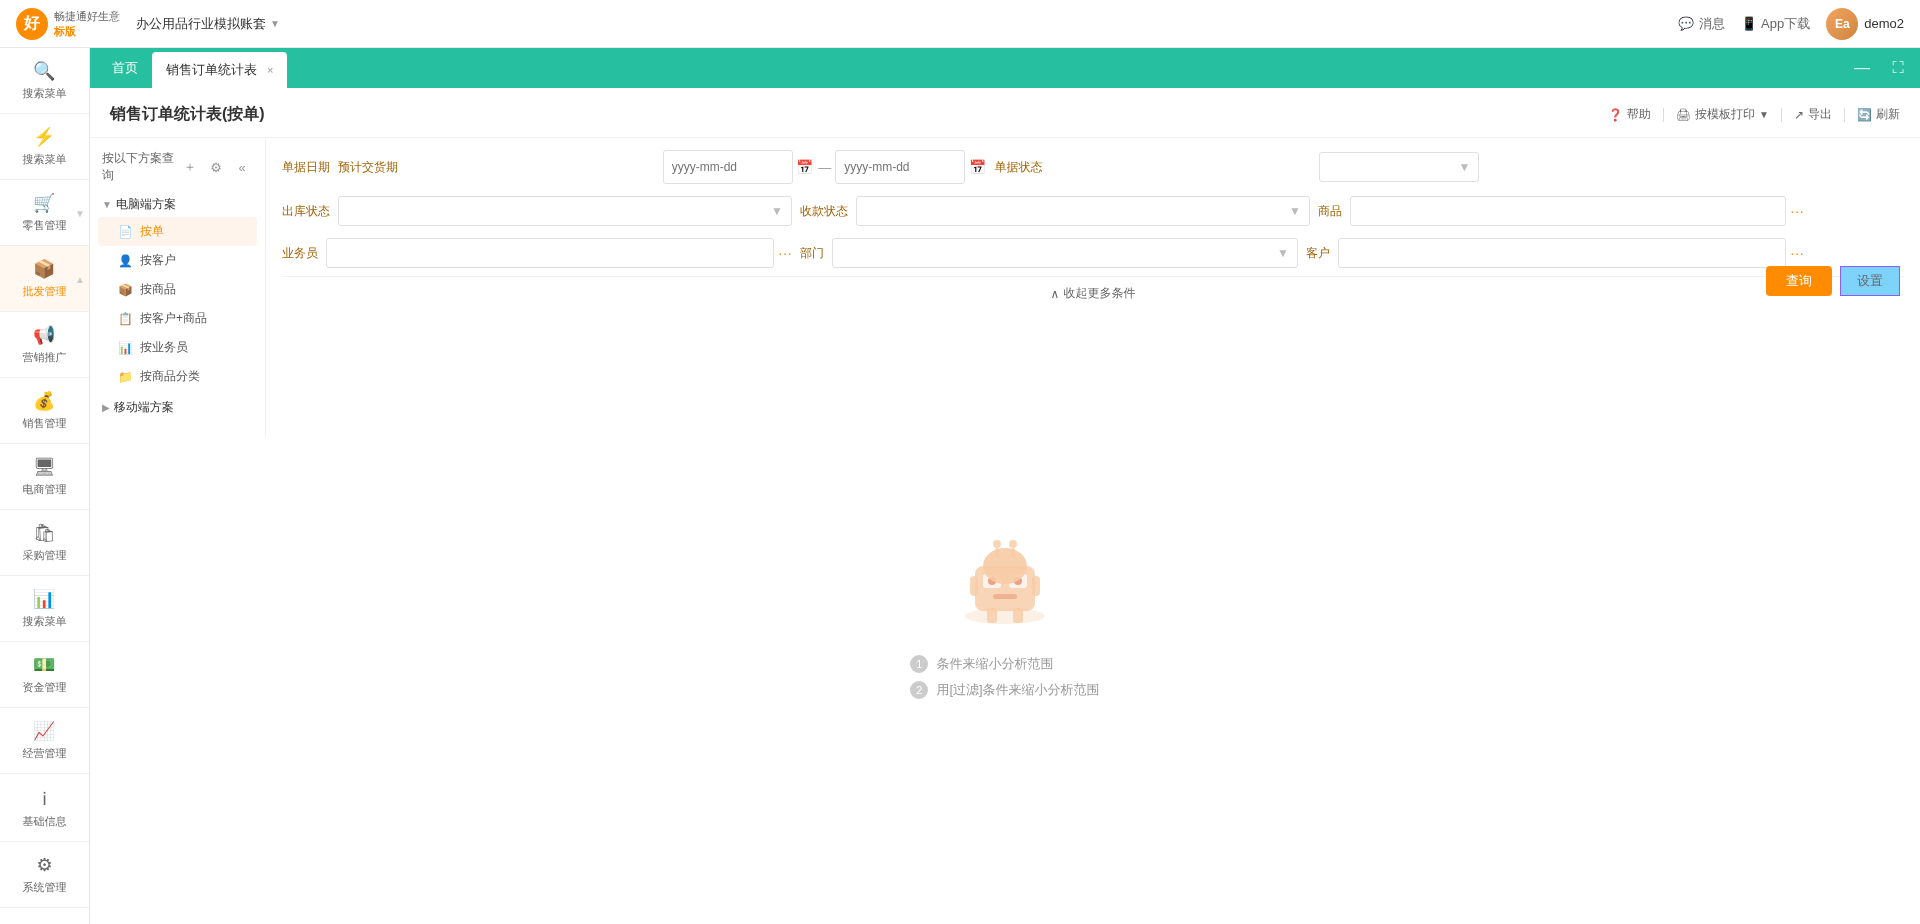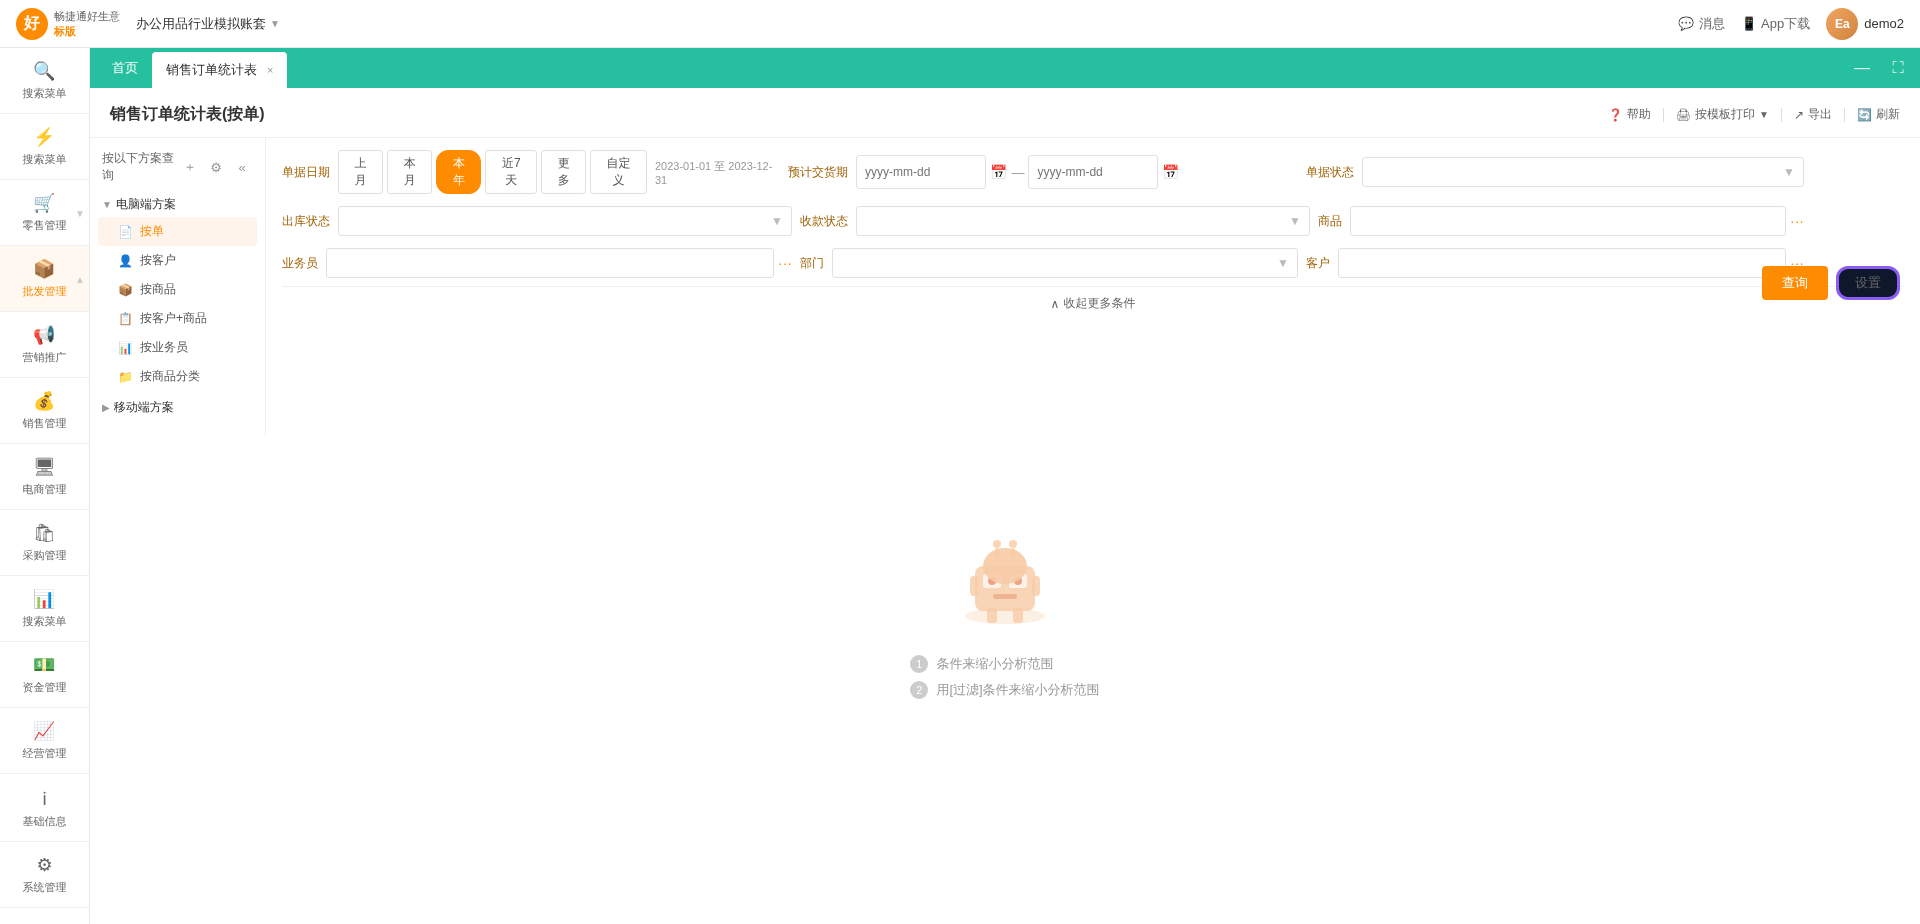--- a/index.html
+++ b/index.html
@@ -225,24 +225,24 @@
       background: #ff8c00;
       color: #fff;
       border: none;
       border-radius: 4px;
       padding: 6px 20px;
       cursor: pointer;
       font-size: 13px;
       white-space: nowrap;
     }
     .btn-secondary {
-      background: #0f172a;
+      background: #7dd3fc;
       color: #666;
-      border: 3px solid #8b5cf6;
-      border-radius: 12px;
+      border: 1px solid #8b5cf6;
+      border-radius: 0;
       padding: 5px 16px;
       cursor: pointer;
       font-size: 13px;
       white-space: nowrap;
     }
 
     
     .empty-state {
       display: flex;
       flex-direction: column;
@@ -490,29 +490,20 @@
             <span>移动端方案</span>
           </div>
         </div>
       </div>
 
       <div class="filter-area" style="position:relative;">
 
         <div style="display:grid;grid-template-columns:auto 1fr auto 1fr auto 1fr;gap:8px;align-items:center;margin-bottom:12px;padding-right:100px;">
 
           <span class="filter-unit-label">单据日期</span>
-          <div style="display:flex;align-items:center;gap:4px;flex-wrap:nowrap;">
-            <button class="filter-date-btn">上月</button>
-            <button class="filter-date-btn">本月</button>
-            <button class="filter-date-btn active">本年</button>
-            <button class="filter-date-btn">近7天</button>
-            <button class="filter-date-btn">更多</button>
-            <button class="filter-date-btn">自定义</button>
-            <span style="font-size:11px;color:#999;margin-left:4px;">2023-01-01 至 2023-12-31</span>
-          </div>
 
           <span class="filter-unit-label" style="white-space:nowrap;">预计交货期</span>
           <div style="display:flex;align-items:center;gap:4px;">
             <input class="filter-input date-input" type="text" placeholder="yyyy-mm-dd" style="">
             <span class="calendar-icon">📅</span>
             <span class="filter-dash">—</span>
             <input class="filter-input date-input" type="text" placeholder="yyyy-mm-dd" style="">
             <span class="calendar-icon">📅</span>
           </div>
 

